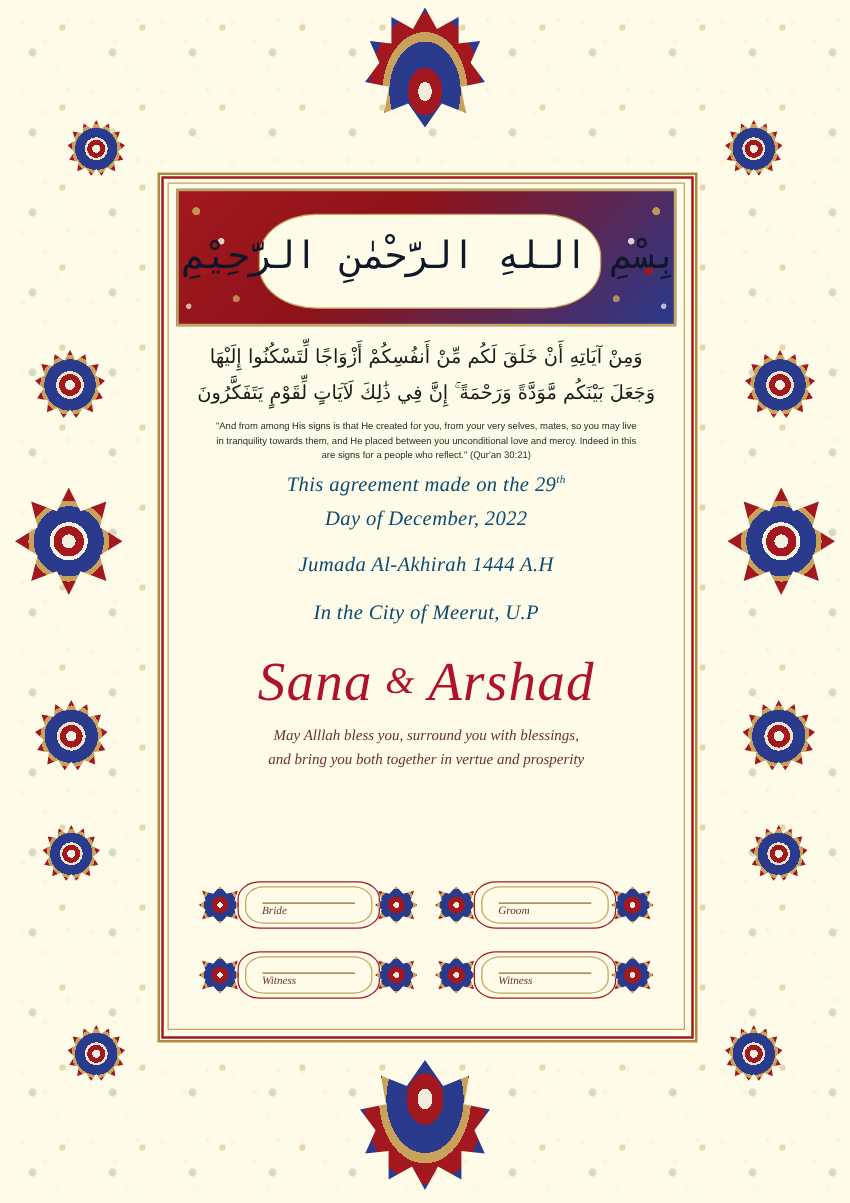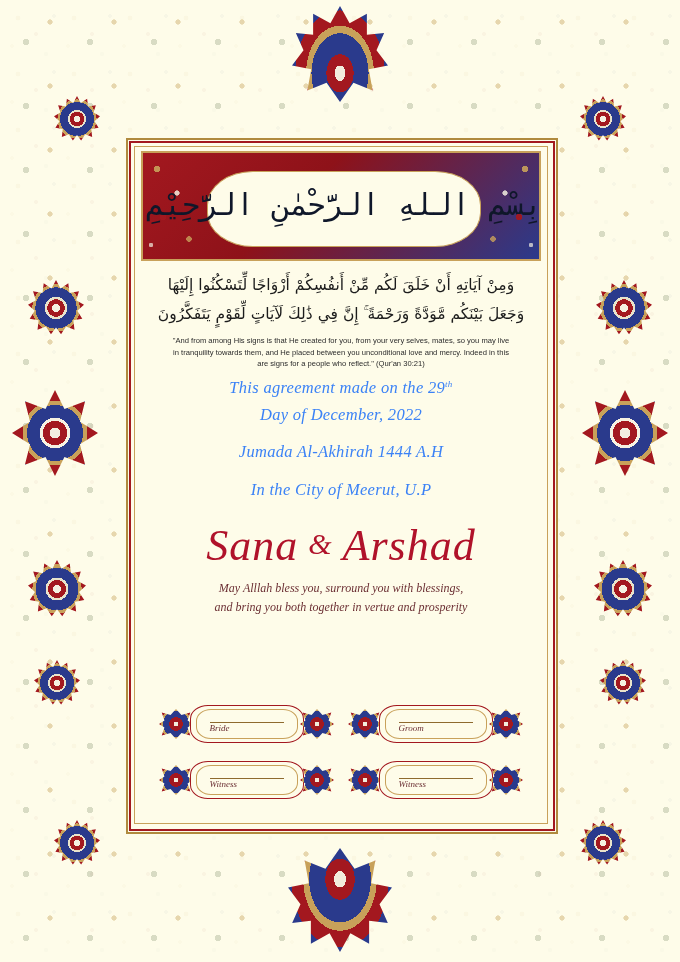--- a/index.html
+++ b/index.html
@@ -186,21 +186,21 @@
     top: 228px;
     width: 372px;
     text-align: center;
     color: #5b2a2f;
   }
   .script-line {
     font-family: "Liberation Serif", serif;
     font-style: italic;
     font-size: 16.5px;
     line-height: 1.62;
-    color: #3b82f6;
+    color: #0c4a6e;
     letter-spacing: 0.3px;
   }
   .script-line sup {
     font-size: 9px;
     vertical-align: super;
   }
   .gap { height: 11px; }
 
   .names {
     margin-top: 8px;

